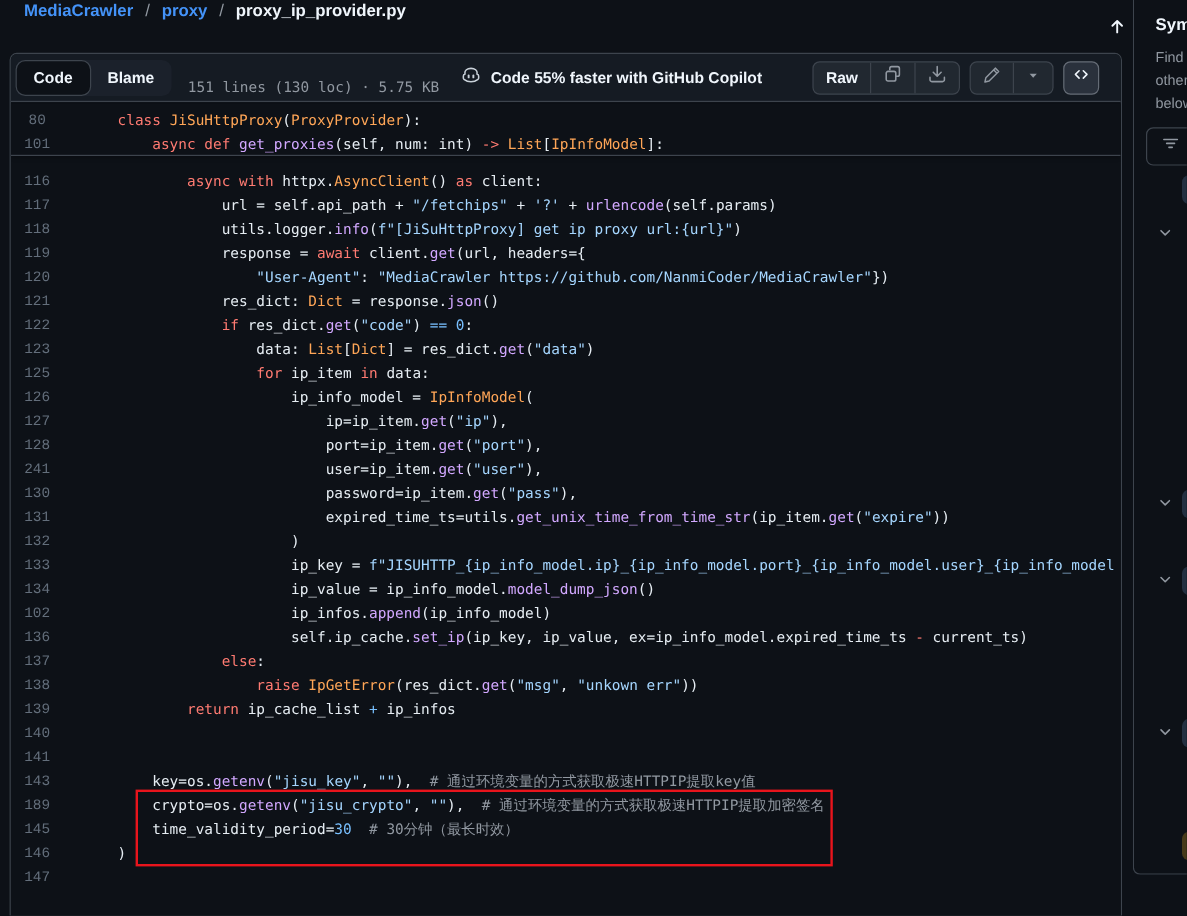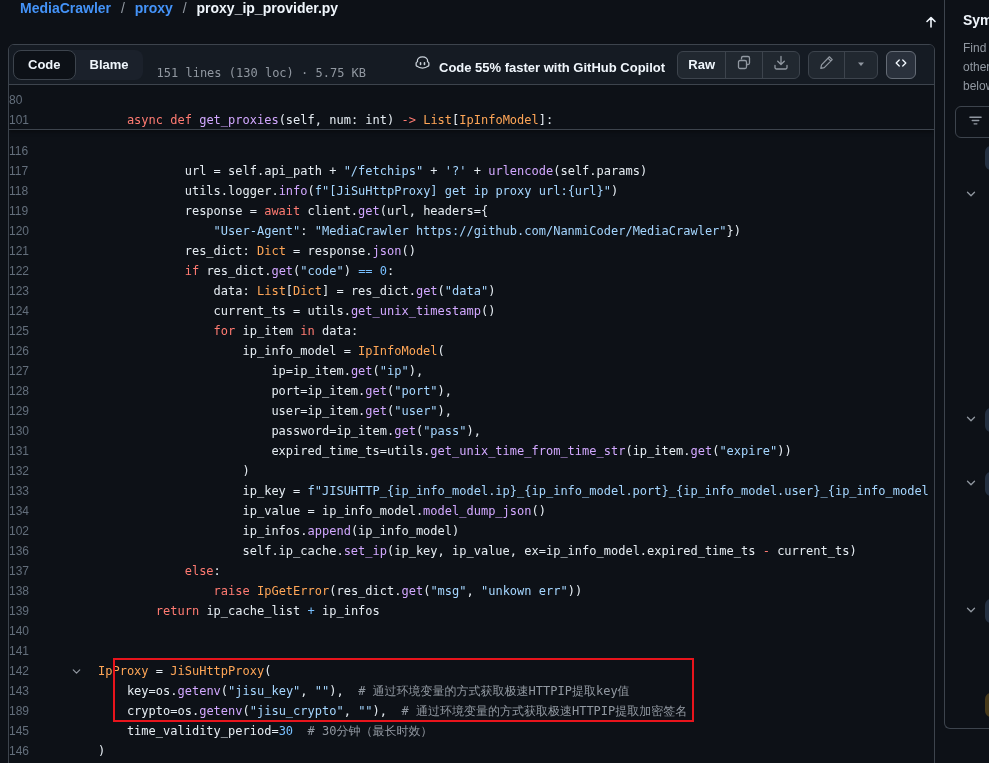--- a/index.html
+++ b/index.html
@@ -26,36 +26,36 @@
   .file-container { position:absolute; left:8px; top:44px; width:927px; height:720px;
     border:1px solid var(--panel-border); border-radius:6px 6px 0 0; background:var(--bg); overflow:hidden; }
 
   
   .toolbar { position:relative; height:40px; background:var(--toolbar-bg);
     border-bottom:1px solid var(--panel-border); display:flex; align-items:center; padding:0 18px 0 4px; }
   .seg-control { display:flex; align-items:center; background:#1b212b; border-radius:8px; height:30px; }
   .seg-tab { padding:0 14px; font-size:13px; font-weight:600; color:#f0f6fc; border-radius:8px; cursor:pointer; height:30px; display:flex; align-items:center; }
   .seg-tab.active { background:var(--bg); border:1px solid var(--btn-border); }
   .meta { margin-left:14px; font-size:12px; color:var(--muted); letter-spacing:0; }
-  .copilot { position:absolute; left:405px; display:flex; align-items:flex-end; gap:8px; }
+  .copilot { position:absolute; left:375px; display:flex; align-items:center; gap:8px; }
   .copilot-text { font-size:13px; font-weight:700; color:#f0f6fc; }
   .toolbar-right { margin-left:auto; display:flex; align-items:center; gap:8px; }
   .btn-group { display:flex; align-items:stretch; height:28px; border:1px solid var(--btn-border); border-radius:6px; background:var(--btn-bg); overflow:hidden; }
   .btn-seg { display:flex; align-items:center; padding:0 10px; cursor:pointer; color:var(--muted); }
   .btn-seg + .btn-seg { border-left:1px solid var(--btn-border); }
   .btn-seg.textual { color:#f0f6fc; font-size:13px; font-weight:600; }
   .icon-button { width:30px; height:28px; border:1px solid #656c76; background:#2a313c; border-radius:6px;
     display:flex; align-items:center; justify-content:center; color:#f0f6fc; cursor:pointer; }
 
   
   .code-area { position:absolute; left:0; top:41px; right:0; bottom:0; background:var(--bg); overflow:hidden; }
   .code-lines { margin-top:55px; }
   .row { display:flex; height:20px; line-height:20px; font-size:12px; white-space:pre; }
-  .ln { width:52px; flex:0 0 52px; text-align:left; padding-right:8px; color:var(--ln); cursor:pointer;
-        font-family:Liberation Sans, sans-serif; }
+  .ln { width:52px; flex:0 0 52px; text-align:center; padding-right:8px; color:var(--ln); cursor:pointer;
+        font-family:Liberation Mono, monospace; }
   .exp { width:37px; flex:0 0 37px; color:var(--muted); display:flex; align-items:center; padding-left:9px; }
   .codeline { font-family:"DejaVu Sans Mono","Liberation Mono",monospace; color:var(--tok-w); }
   .tk-k{color:var(--tok-k)} .tk-o{color:var(--tok-o)} .tk-p{color:var(--tok-p)}
   .tk-s{color:var(--tok-s)} .tk-n{color:var(--tok-n)} .tk-w{color:var(--tok-w)} .tk-c{color:var(--tok-c)}
   .sticky-lines { position:absolute; left:0; top:0; right:0; height:44px; background:var(--bg);
     border-bottom:1px solid var(--panel-border); box-shadow:0 2px 4px rgba(0,0,0,.35); padding-top:4px; }
 
   
   .red-annotation { position:absolute; left:113px; top:658px; width:581px; height:64px;
     border:2.5px solid var(--red-box); pointer-events:none; }
@@ -155,57 +155,53 @@
           <svg width="14" height="14" viewBox="0 0 16 16">
               <path d="M6 4.5L2.5 8 6 11.5M10 4.5L13.5 8 10 11.5" fill="none" stroke="currentColor" stroke-width="1.5" stroke-linecap="round" stroke-linejoin="round"></path>
             </svg>
         </span>
       </div>
     </div>
   </div>
 
   <div class="code-area">
     <div class="code-lines" id="code-lines">
-        <div class="row"><span class="ln">116</span><span class="exp"></span></div>
+        <div class="row"><span class="ln">116</span><span class="exp"></span><span class="codeline"><span class="tk-k">        async with </span><span class="tk-w">httpx.</span><span class="tk-o">AsyncClient</span><span class="tk-w">() </span><span class="tk-k">as</span><span class="tk-w"> client:</span></span></div>
         <div class="row"><span class="ln">117</span><span class="exp"></span><span class="codeline"><span class="tk-w">            url = self.api_path + </span><span class="tk-s">"/fetchips"</span><span class="tk-w"> + </span><span class="tk-s">'?'</span><span class="tk-w"> + </span><span class="tk-p">urlencode</span><span class="tk-w">(self.params)</span></span></div>
         <div class="row"><span class="ln">118</span><span class="exp"></span><span class="codeline"><span class="tk-w">            utils.logger.</span><span class="tk-p">info</span><span class="tk-w">(</span><span class="tk-s">f"[JiSuHttpProxy] get ip proxy url:{url}"</span><span class="tk-w">)</span></span></div>
         <div class="row"><span class="ln">119</span><span class="exp"></span><span class="codeline"><span class="tk-w">            response = </span><span class="tk-k">await</span><span class="tk-w"> client.</span><span class="tk-p">get</span><span class="tk-w">(url, headers={</span></span></div>
         <div class="row"><span class="ln">120</span><span class="exp"></span><span class="codeline"><span class="tk-s">                "User-Agent"</span><span class="tk-w">: </span><span class="tk-s">"MediaCrawler https://github.com/NanmiCoder/MediaCrawler"</span><span class="tk-w">})</span></span></div>
         <div class="row"><span class="ln">121</span><span class="exp"></span><span class="codeline"><span class="tk-w">            res_dict: </span><span class="tk-o">Dict</span><span class="tk-w"> = response.</span><span class="tk-p">json</span><span class="tk-w">()</span></span></div>
         <div class="row"><span class="ln">122</span><span class="exp"></span><span class="codeline"><span class="tk-k">            if</span><span class="tk-w"> res_dict.</span><span class="tk-p">get</span><span class="tk-w">(</span><span class="tk-s">"code"</span><span class="tk-w">) </span><span class="tk-n">== 0</span><span class="tk-w">:</span></span></div>
         <div class="row"><span class="ln">123</span><span class="exp"></span><span class="codeline"><span class="tk-w">                data: </span><span class="tk-o">List</span><span class="tk-w">[</span><span class="tk-o">Dict</span><span class="tk-w">] = res_dict.</span><span class="tk-p">get</span><span class="tk-w">(</span><span class="tk-s">"data"</span><span class="tk-w">)</span></span></div>
-        <div class="row"><span class="ln">124</span><span class="exp"></span><span class="codeline"><span class="tk-w">                current_ts = utils.</span><span class="tk-p">get_unix_timestamp</span><span class="tk-w">()</span></span></div>
         <div class="row"><span class="ln">125</span><span class="exp"></span><span class="codeline"><span class="tk-k">                for</span><span class="tk-w"> ip_item </span><span class="tk-k">in</span><span class="tk-w"> data:</span></span></div>
         <div class="row"><span class="ln">126</span><span class="exp"></span><span class="codeline"><span class="tk-w">                    ip_info_model = </span><span class="tk-o">IpInfoModel</span><span class="tk-w">(</span></span></div>
         <div class="row"><span class="ln">127</span><span class="exp"></span><span class="codeline"><span class="tk-w">                        ip=ip_item.</span><span class="tk-p">get</span><span class="tk-w">(</span><span class="tk-s">"ip"</span><span class="tk-w">),</span></span></div>
         <div class="row"><span class="ln">128</span><span class="exp"></span><span class="codeline"><span class="tk-w">                        port=ip_item.</span><span class="tk-p">get</span><span class="tk-w">(</span><span class="tk-s">"port"</span><span class="tk-w">),</span></span></div>
-        <div class="row"><span class="ln">129</span><span class="exp"></span><span class="codeline"><span class="tk-w">                        user=ip_item.</span><span class="tk-p">get</span><span class="tk-w">(</span><span class="tk-s">"user"</span><span class="tk-w">),</span></span></div>
+        <div class="row"><span class="ln">241</span><span class="exp"></span><span class="codeline"><span class="tk-w">                        user=ip_item.</span><span class="tk-p">get</span><span class="tk-w">(</span><span class="tk-s">"user"</span><span class="tk-w">),</span></span></div>
         <div class="row"><span class="ln">130</span><span class="exp"></span><span class="codeline"><span class="tk-w">                        password=ip_item.</span><span class="tk-p">get</span><span class="tk-w">(</span><span class="tk-s">"pass"</span><span class="tk-w">),</span></span></div>
         <div class="row"><span class="ln">131</span><span class="exp"></span><span class="codeline"><span class="tk-w">                        expired_time_ts=utils.</span><span class="tk-p">get_unix_time_from_time_str</span><span class="tk-w">(ip_item.</span><span class="tk-p">get</span><span class="tk-w">(</span><span class="tk-s">"expire"</span><span class="tk-w">))</span></span></div>
         <div class="row"><span class="ln">132</span><span class="exp"></span><span class="codeline"><span class="tk-w">                    )</span></span></div>
         <div class="row"><span class="ln">133</span><span class="exp"></span><span class="codeline"><span class="tk-w">                    ip_key = </span><span class="tk-s">f"JISUHTTP_{ip_info_model.ip}_{ip_info_model.port}_{ip_info_model.user}_{ip_info_model</span></span></div>
         <div class="row"><span class="ln">134</span><span class="exp"></span><span class="codeline"><span class="tk-w">                    ip_value = ip_info_model.</span><span class="tk-p">model_dump_json</span><span class="tk-w">()</span></span></div>
         <div class="row"><span class="ln">102</span><span class="exp"></span><span class="codeline"><span class="tk-w">                    ip_infos.</span><span class="tk-p">append</span><span class="tk-w">(ip_info_model)</span></span></div>
         <div class="row"><span class="ln">136</span><span class="exp"></span><span class="codeline"><span class="tk-w">                    self.ip_cache.</span><span class="tk-p">set_ip</span><span class="tk-w">(ip_key, ip_value, ex=ip_info_model.expired_time_ts </span><span class="tk-k">-</span><span class="tk-w"> current_ts)</span></span></div>
         <div class="row"><span class="ln">137</span><span class="exp"></span><span class="codeline"><span class="tk-k">            else</span><span class="tk-w">:</span></span></div>
         <div class="row"><span class="ln">138</span><span class="exp"></span><span class="codeline"><span class="tk-k">                raise </span><span class="tk-o">IpGetError</span><span class="tk-w">(res_dict.</span><span class="tk-p">get</span><span class="tk-w">(</span><span class="tk-s">"msg"</span><span class="tk-w">, </span><span class="tk-s">"unkown err"</span><span class="tk-w">))</span></span></div>
         <div class="row"><span class="ln">139</span><span class="exp"></span><span class="codeline"><span class="tk-k">        return</span><span class="tk-w"> ip_cache_list </span><span class="tk-n">+</span><span class="tk-w"> ip_infos</span></span></div>
         <div class="row"><span class="ln">140</span><span class="exp"></span><span class="codeline"></span></div>
         <div class="row"><span class="ln">141</span><span class="exp"></span><span class="codeline"></span></div>
-        <div class="row"><span class="ln">142</span><span class="exp"><svg width="13" height="13" viewBox="0 0 16 16">
-              <path d="M4 6l4 4 4-4" fill="none" stroke="currentColor" stroke-width="1.5" stroke-linecap="round" stroke-linejoin="round"></path>
-            </svg></span><span class="codeline"><span class="tk-o">IpProxy</span><span class="tk-w"> = </span><span class="tk-o">JiSuHttpProxy</span><span class="tk-w">(</span></span></div>
         <div class="row"><span class="ln">143</span><span class="exp"></span><span class="codeline"><span class="tk-w">    key=os.</span><span class="tk-p">getenv</span><span class="tk-w">(</span><span class="tk-s">"jisu_key"</span><span class="tk-w">, </span><span class="tk-s">""</span><span class="tk-w">),  </span><span class="tk-c"># 通过环境变量的方式获取极速HTTPIP提取key值</span></span></div>
         <div class="row"><span class="ln">189</span><span class="exp"></span><span class="codeline"><span class="tk-w">    crypto=os.</span><span class="tk-p">getenv</span><span class="tk-w">(</span><span class="tk-s">"jisu_crypto"</span><span class="tk-w">, </span><span class="tk-s">""</span><span class="tk-w">),  </span><span class="tk-c"># 通过环境变量的方式获取极速HTTPIP提取加密签名</span></span></div>
         <div class="row"><span class="ln">145</span><span class="exp"></span><span class="codeline"><span class="tk-w">    time_validity_period=</span><span class="tk-n">30</span><span class="tk-w">  </span><span class="tk-c"># 30分钟（最长时效）</span></span></div>
         <div class="row"><span class="ln">146</span><span class="exp"></span><span class="codeline"><span class="tk-w">)</span></span></div>
         <div class="row"><span class="ln">147</span><span class="exp"></span><span class="codeline"></span></div>
       </div>
     <div class="sticky-lines" id="sticky-lines">
-        <div class="row"><span class="ln">80</span><span class="exp"></span></div>
+        <div class="row"><span class="ln">80</span><span class="exp"></span><span class="codeline"><span class="tk-k">class </span><span class="tk-o">JiSuHttpProxy</span><span class="tk-w">(</span><span class="tk-o">ProxyProvider</span><span class="tk-w">):</span></span></div>
         <div class="row"><span class="ln">101</span><span class="exp"></span><span class="codeline"><span class="tk-k">    async def </span><span class="tk-p">get_proxies</span><span class="tk-w">(self, num: int) </span><span class="tk-k">-&gt;</span><span class="tk-w"> </span><span class="tk-o">List</span><span class="tk-w">[</span><span class="tk-o">IpInfoModel</span><span class="tk-w">]:</span></span></div>
       </div>
   </div>
 </div>
 
 <div class="red-annotation"></div>
 
 <div class="symbols-panel">
   <div class="sym-title">Sym</div>
   <div class="sym-desc">

